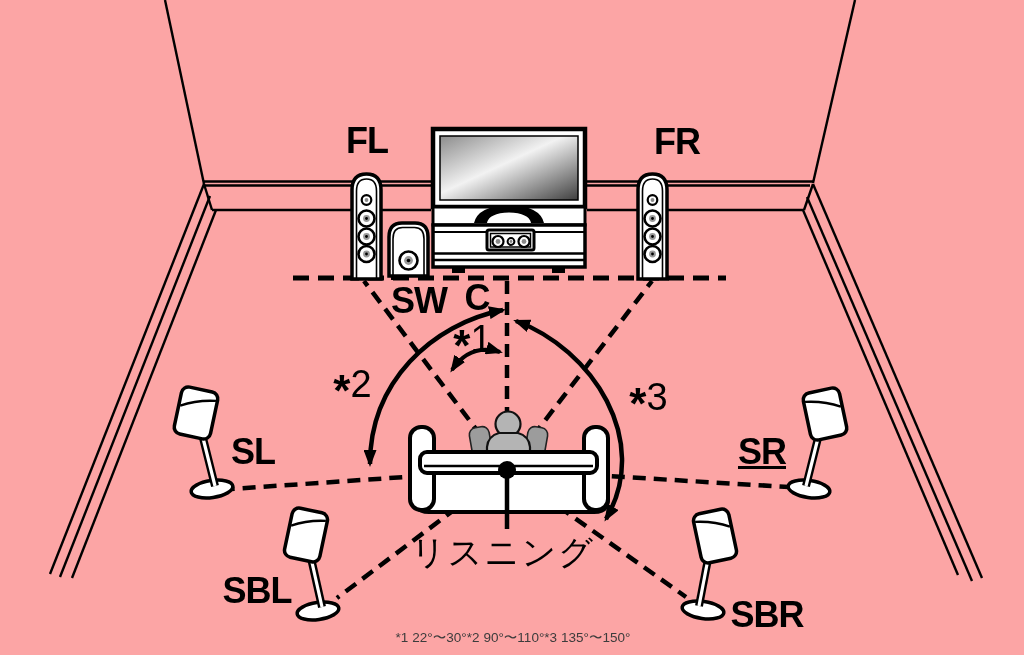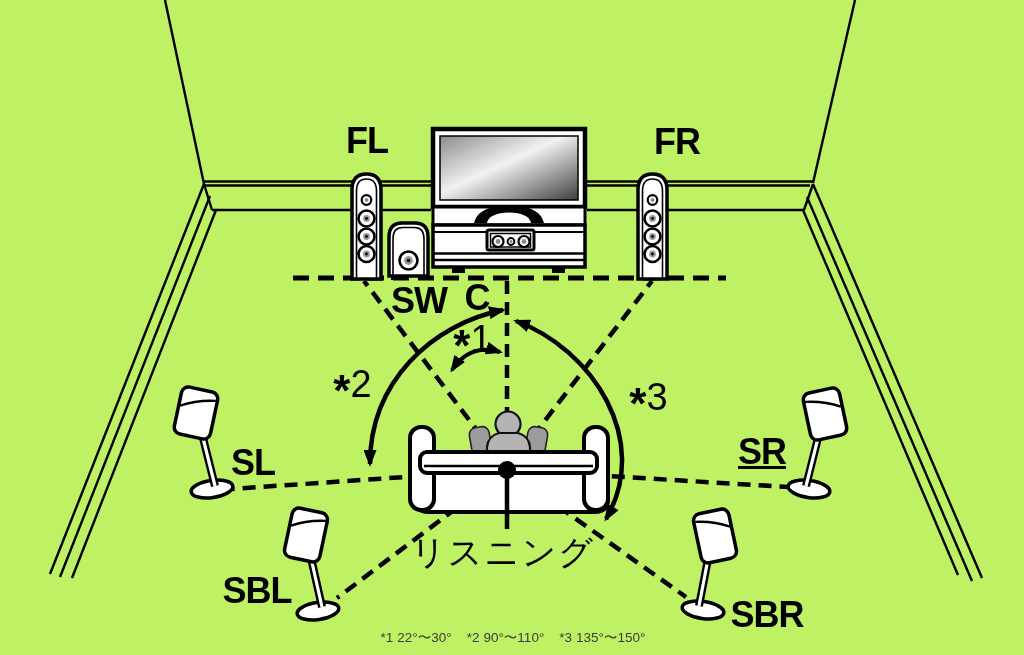--- a/index.html
+++ b/index.html
@@ -1,26 +1,26 @@
 <!DOCTYPE html>
 <html><head>
 <meta charset="utf-8">
 <style>
   html,body{margin:0;padding:0;background:#fff;}
-  #stage{position:relative;width:1024px;height:655px;background:#bef264;overflow:hidden;
+  #stage{position:relative;width:1024px;height:655px;background:#fca5a5;overflow:hidden;
          font-family:"Liberation Sans","DejaVu Sans",sans-serif;}
   #stage svg{position:absolute;left:0;top:0;}
   .wfill{fill:#fff;stroke:#000;}
   .lbl{position:absolute;transform:translate(-50%,-50%);color:#000;font-weight:bold;
        font-size:36px;letter-spacing:-1px;white-space:nowrap;line-height:1;}
   .jp{font-weight:normal;font-size:34px;letter-spacing:2px;}
   .angle{font-weight:normal;}
   .astar{font-weight:bold;font-size:44px;position:relative;top:9px;margin-right:1px;}
   .anum{font-weight:400;font-size:38px;}
-  .footnote{position:absolute;transform:translate(-50%,-50%);display:flex;gap:15px;
+  .footnote{position:absolute;transform:translate(-50%,-50%);display:flex;gap:0;
             font-size:13.5px;color:#3c3c3c;font-weight:normal;white-space:nowrap;}
   .footnote .fm{margin-right:4px;}
 </style>
 </head>
 <body>
 
 <div id="stage">
 
 <svg width="1024" height="655" viewBox="0 0 1024 655">
   <defs>
@@ -193,21 +193,21 @@
   <g>
     <circle cx="507" cy="470" r="9" fill="#000"></circle>
     <path d="M507,474 V529" stroke="#000" stroke-width="4.5" fill="none"></path>
   </g>
 </svg>
 
 <div class="lbl" style="left:367px;top:141px;">FL</div>
 <div class="lbl" style="left:653px;top:142px;margin-left:24px;">FR</div>
 <div class="lbl" style="left:419px;top:301px;">SW</div>
 <div class="lbl" style="left:477px;top:298px;">C</div>
-<div class="lbl" style="left:253px;top:452px;margin-top:11px;">SL</div>
+<div class="lbl" style="left:253px;top:452px;">SL</div>
 <div class="lbl" style="left:762px;top:452px;text-decoration:underline;">SR</div>
 <div class="lbl" style="left:257px;top:591px;">SBL</div>
 <div class="lbl" style="left:767px;top:615px;">SBR</div>
 
 <div class="lbl angle" style="left:472px;top:337px;">
   <span class="astar">*</span><span class="anum">1</span>
 </div>
 <div class="lbl angle" style="left:352px;top:382px;">
   <span class="astar">*</span><span class="anum">2</span>
 </div>

